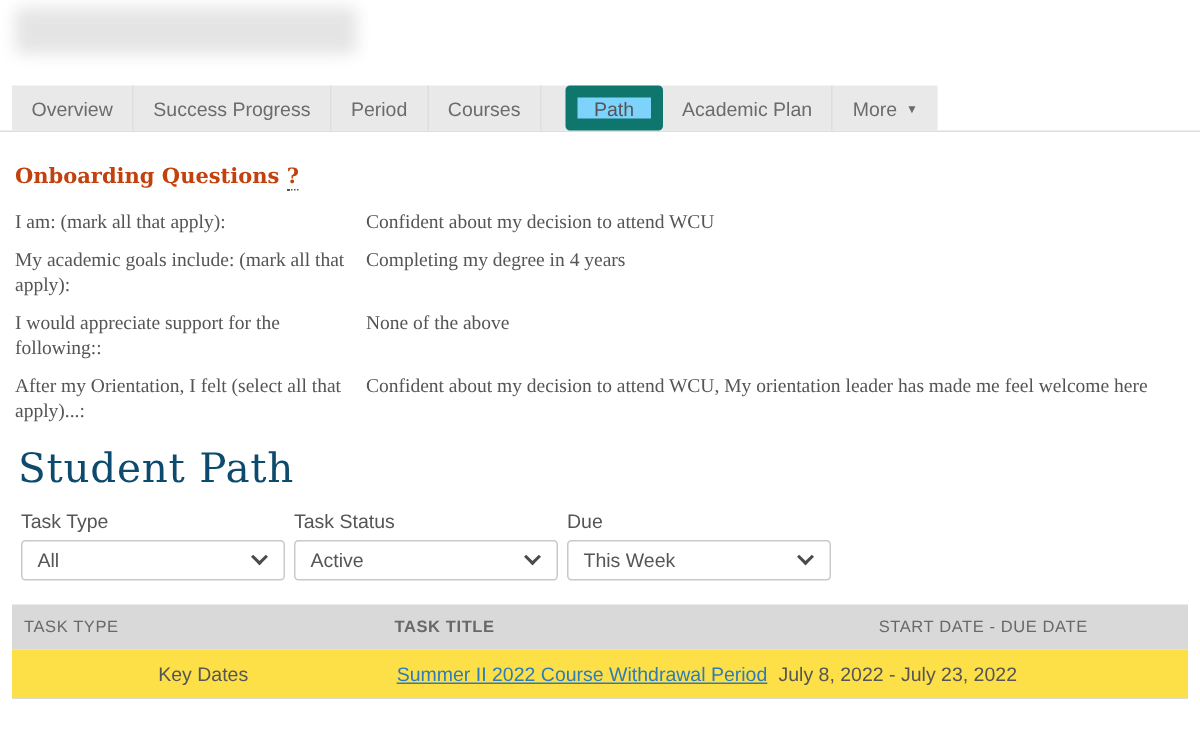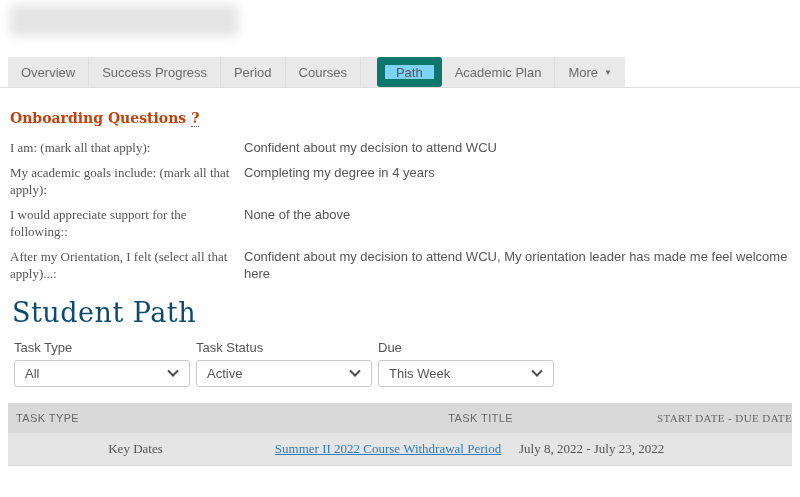--- a/index.html
+++ b/index.html
@@ -35,21 +35,21 @@
 
   
   .content { position:absolute; top:110px; left:10px; width:780px; }
   .ob-title {
     font-family:"DejaVu Serif","Liberation Serif",serif;
     font-weight:bold; font-size:14px; color:#c2410c; margin-bottom:13px;
   }
   .ob-help { border-bottom:1px dotted #555; cursor:pointer; }
   .qa-row { display:grid; grid-template-columns:234px 1fr; margin-bottom:8px; }
   .qa-q { color:#555; line-height:17px; padding-right:10px;font-family:Liberation Serif, serif; }
-  .qa-a { color:#555; line-height:17px; }
+  .qa-a { color:#555; line-height:17px;font-family:Liberation Serif, serif; }
 
   
   .sp-title {
     position:absolute; top:297px; left:12px;
     font-family:"DejaVu Serif","Liberation Serif",serif; font-weight:400;
     font-size:27px; color:#0c4a6e; letter-spacing:.5px;
   }
   .filters { position:absolute; top:340px; left:14px; display:flex; gap:6px; }
   .filter { width:176px; }
   .filter-label { color:#555; font-size:13px; margin-bottom:5px; }
@@ -63,25 +63,25 @@
     transform:rotate(45deg) translate(-2px,-2px); margin-right:2px;
   }
 
   
   .task-table { position:absolute; top:403px; left:8px; width:784px; }
   .t-head {
     display:grid; grid-template-columns:255px 250px 1fr; background:#d9d9d9;
     height:30px; align-items:center; color:#686868; font-size:11px; letter-spacing:.4px;
   }
   .t-head .c1 { padding-left:8px; text-align:left; }
-  .t-head .c2 { text-align:right; }
-  .t-head .c3 { padding-left:6px; text-align:right;font-family:Liberation Serif, serif; }
+  .t-head .c2 { text-align:left;font-weight:bold; }
+  .t-head .c3 { padding-left:6px; text-align:center; }
   .t-row {
-    display:grid; grid-template-columns:255px 250px 1fr; background:#e5e5e5;
-    height:33px; align-items:center; border-bottom:1px solid #d9d9d9; font-size:13px;font-family:Liberation Serif, serif;
+    display:grid; grid-template-columns:255px 250px 1fr; background:#fde047;
+    height:33px; align-items:center; border-bottom:1px solid #d9d9d9; font-size:13px;
   }
   .t-row .c1 { text-align:center; color:#555; }
   .t-row .c2 { text-align:center; }
   .t-row .c3 { padding-left:6px; color:#555; }
   a.task-link { color:#2e7cb8; text-decoration:underline; cursor:pointer; }
 </style>
 </head>
 <body>
 
 <div class="name-blur"></div>

